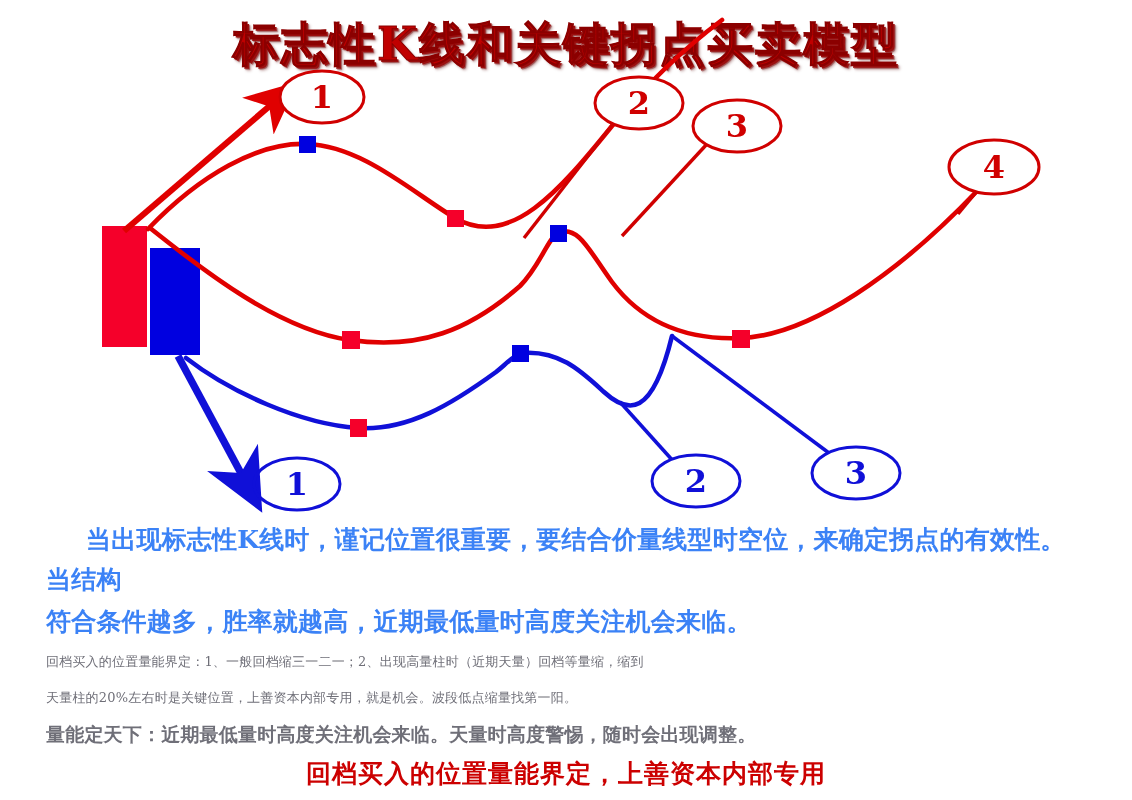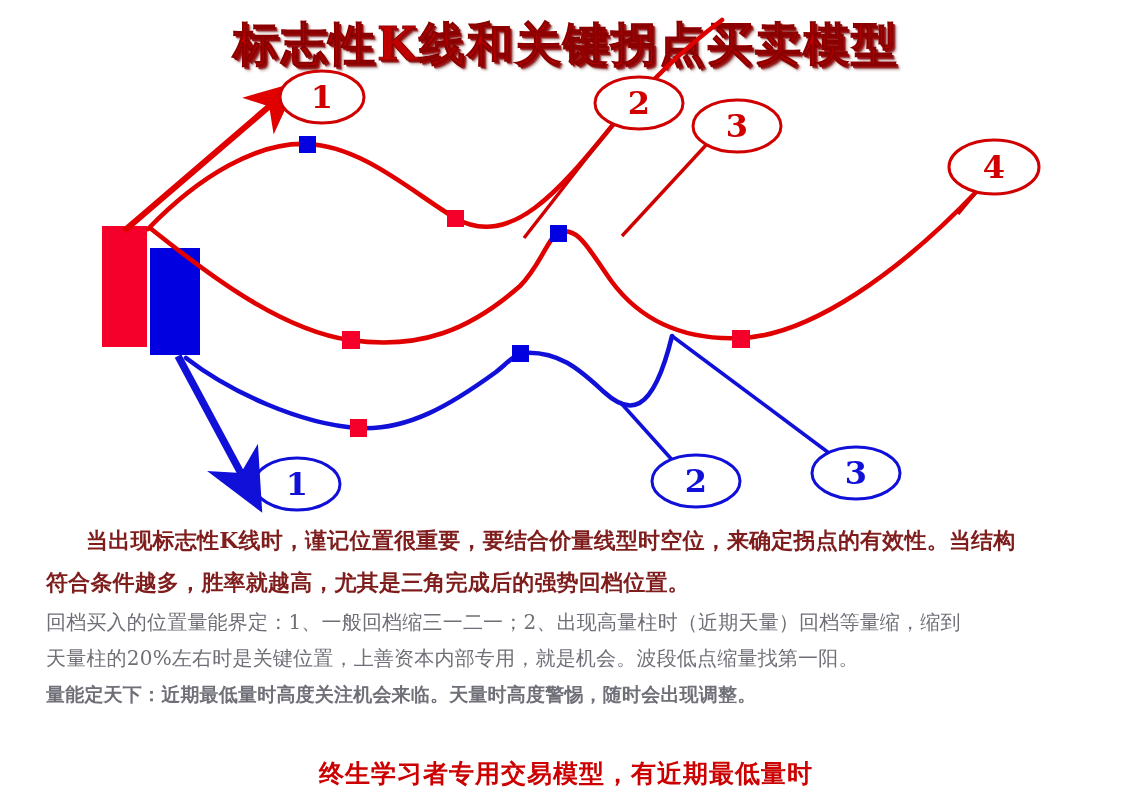--- a/index.html
+++ b/index.html
@@ -32,31 +32,31 @@
 
   
   #chart{position:absolute;left:0;top:0;width:1132px;height:520px;}
 
   
   .para-block{
     position:absolute;left:46px;top:520px;width:1042px;
   }
   .p-main{
     font-family:"DejaVu Serif","Liberation Serif",serif;
-    font-size:22px;
+    font-size:25px;
     font-weight:bold;
-    color:#7f1d1d;
+    color:#3b82f6;
     line-height:40px;
     text-indent:40px;
     margin:0 0 2px 0;
     letter-spacing:.2px;
   }
   .p-sub{
     font-family:"DejaVu Serif","Liberation Serif",serif;
-    font-size:20px;
+    font-size:13px;
     color:#6f6f78;
     line-height:36px;
     margin:0;
     letter-spacing:.2px;
   }
   .p-sub2{
     font-family:"DejaVu Serif","Liberation Serif",serif;
     font-size:19px;
     color:#6f6f78;
     line-height:36px;
@@ -167,21 +167,21 @@
       </g>
       <g>
         <ellipse cx="856" cy="473" rx="44" ry="26" fill="#ffffff" stroke="#1010d8" stroke-width="3"></ellipse>
         <text x="856" y="473" text-anchor="middle" dominant-baseline="central" font-family="DejaVu Serif, Liberation Serif, serif" font-size="32" font-weight="bold" fill="#1010d8">3</text>
       </g>
     </g>
   </svg>
 
   <div class="para-block">
     <div class="p-main">当出现标志性K线时，谨记位置很重要，要结合价量线型时空位，来确定拐点的有效性。当结构</div>
-    <div class="p-main" style="text-indent:0">符合条件越多，胜率就越高，尤其是三角完成后的强势回档位置。</div>
+    <div class="p-main" style="text-indent:0">符合条件越多，胜率就越高，近期最低量时高度关注机会来临。</div>
     <div class="p-sub">回档买入的位置量能界定：1、一般回档缩三一二一；2、出现高量柱时（近期天量）回档等量缩，缩到</div>
     <div class="p-sub">天量柱的20%左右时是关键位置，上善资本内部专用，就是机会。波段低点缩量找第一阳。</div>
     <div class="p-sub2">量能定天下：近期最低量时高度关注机会来临。天量时高度警惕，随时会出现调整。</div>
   </div>
 
-  <div class="footer-red">终生学习者专用交易模型，有近期最低量时</div>
+  <div class="footer-red">回档买入的位置量能界定，上善资本内部专用</div>
 
 </div>
 
 </body></html>

